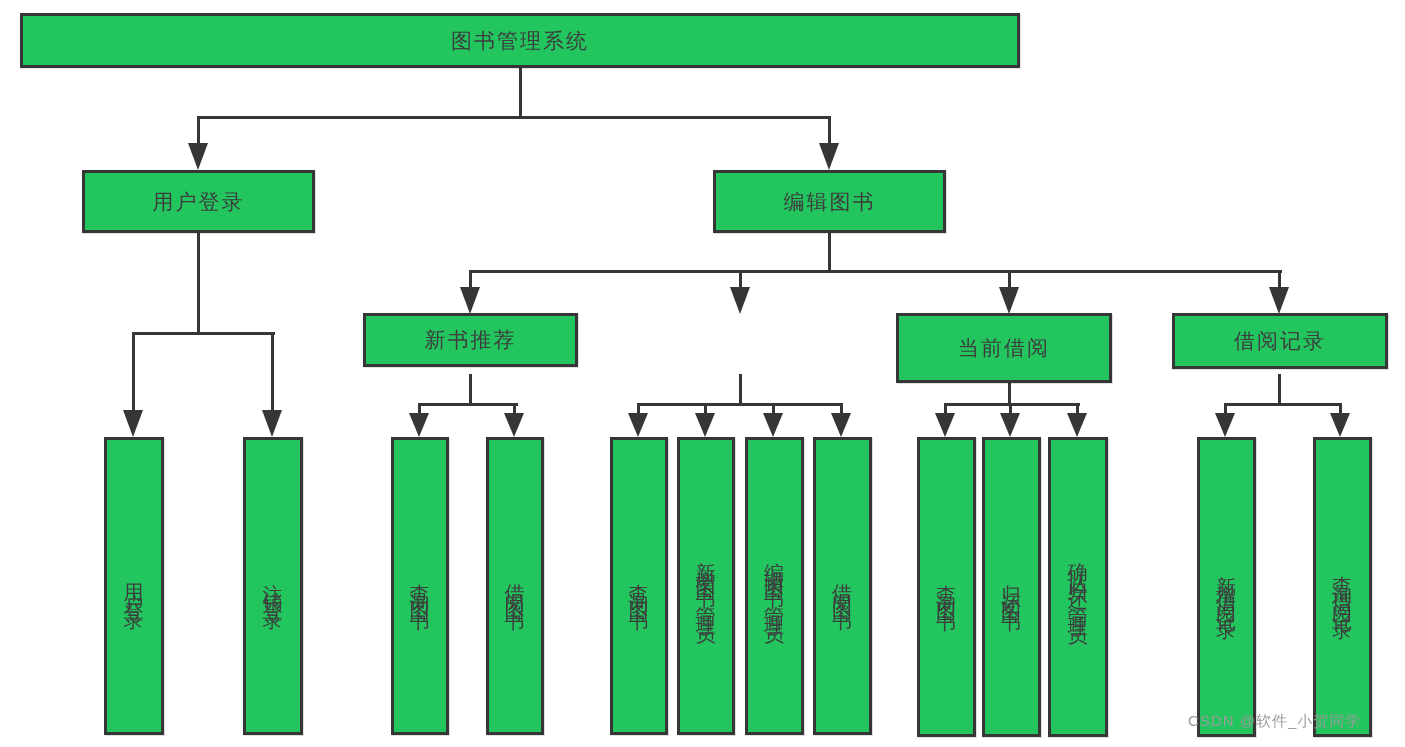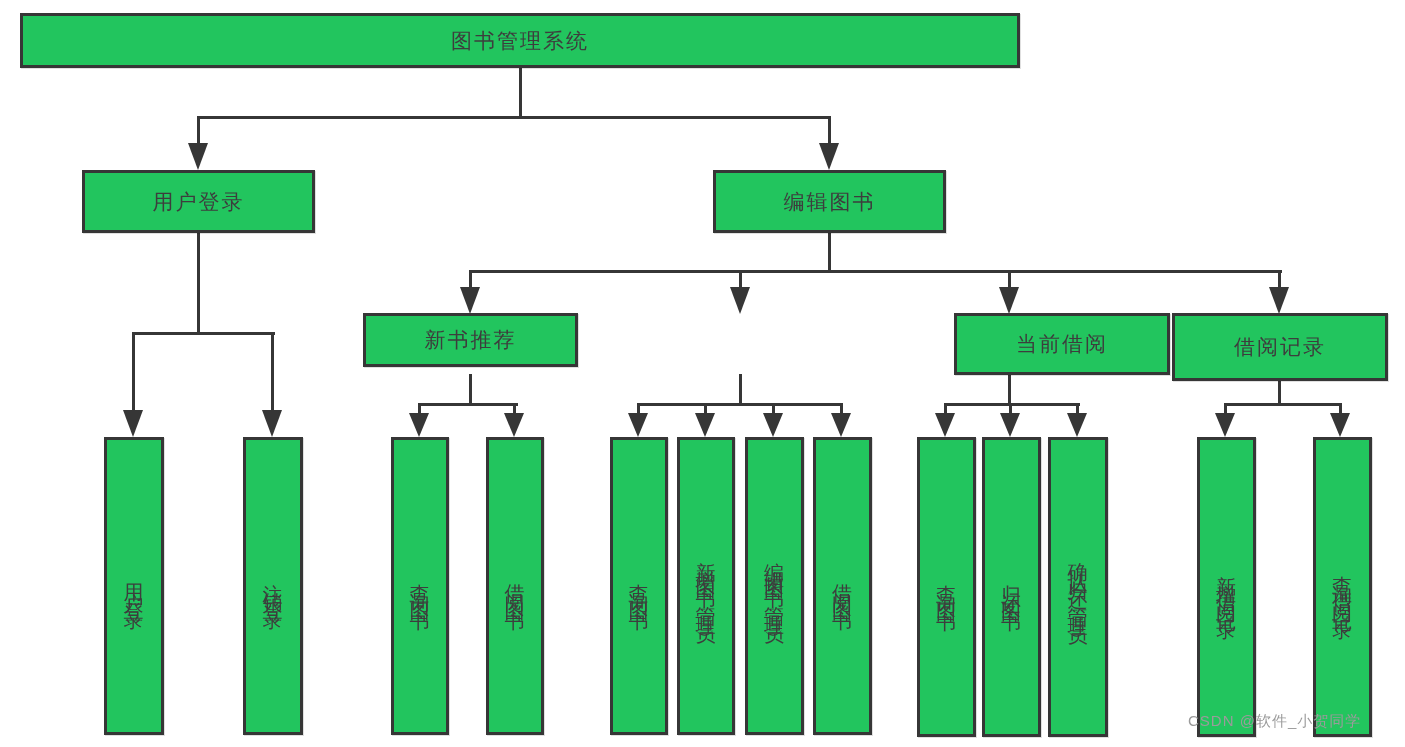--- a/index.html
+++ b/index.html
@@ -125,22 +125,22 @@
   <div class="arrow" style="left:1215px;top:413px"></div>
   <div class="vline" style="left:1339px;top:403px;height:12px"></div>
   <div class="arrow" style="left:1330px;top:413px"></div>
 
   <div class="box" style="left:20px;top:13px;width:1000px;height:55px">图书管理系统</div>
 
   <div class="box" style="left:82px;top:170px;width:233px;height:63px">用户登录</div>
   <div class="box" style="left:713px;top:170px;width:233px;height:63px">编辑图书</div>
 
   <div class="box" style="left:363px;top:313px;width:215px;height:54px">新书推荐</div>
-  <div class="box" style="left:954px;top:313px;width:216px;height:62px">当前借阅</div>
-  <div class="box" style="left:1172px;top:313px;width:216px;height:68px">借阅记录</div>
+  <div class="box" style="left:896px;top:313px;width:216px;height:70px">当前借阅</div>
+  <div class="box" style="left:1172px;top:313px;width:216px;height:56px">借阅记录</div>
 
   <div class="box leaf" style="left:104px;top:437px;width:60px;height:298px">用户登录</div>
   <div class="box leaf" style="left:243px;top:437px;width:60px;height:298px">注销登录</div>
 
   <div class="box leaf" style="left:391px;top:437px;width:58px;height:298px">查询图书</div>
   <div class="box leaf" style="left:486px;top:437px;width:58px;height:298px">借阅图书</div>
 
   <div class="box leaf" style="left:610px;top:437px;width:58px;height:298px">查询图书</div>
   <div class="box leaf" style="left:677px;top:437px;width:58px;height:298px">新增图书（管理员）</div>
   <div class="box leaf" style="left:745px;top:437px;width:59px;height:298px">编辑图书（管理员）</div>

